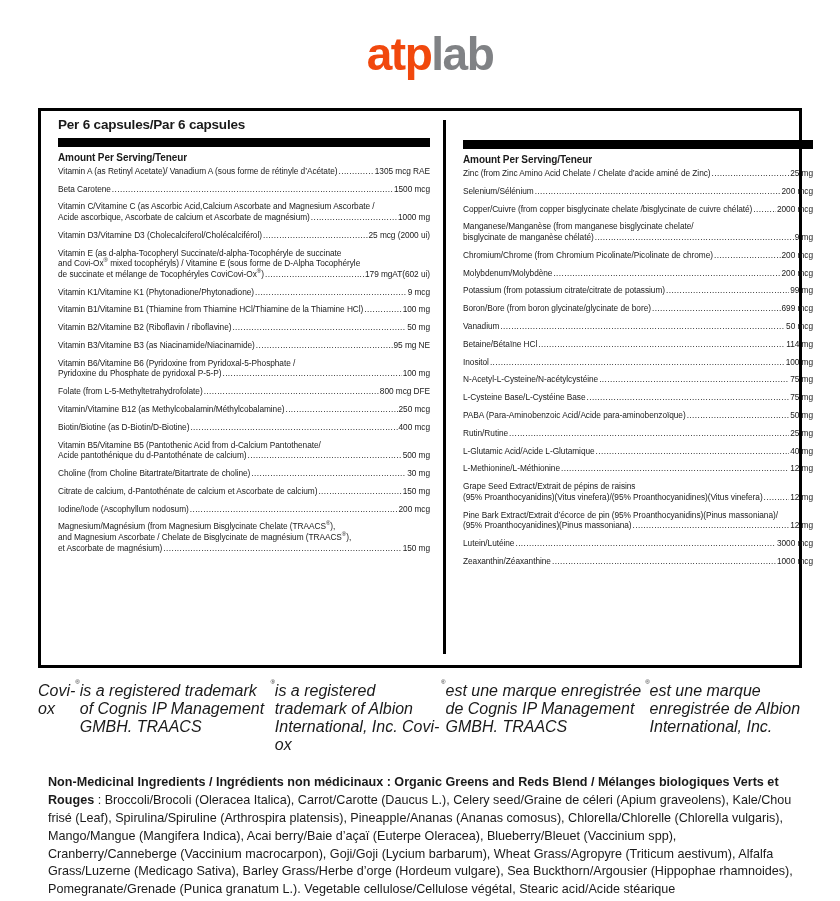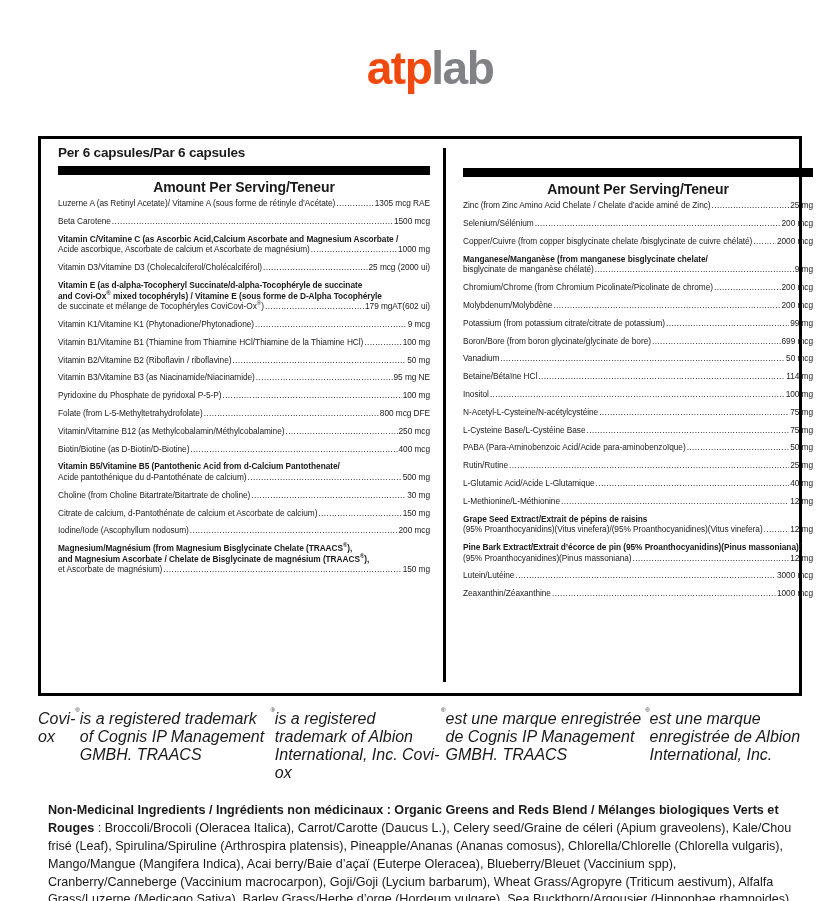--- a/index.html
+++ b/index.html
@@ -8,21 +8,21 @@
     width: 840px;
     height: 901px;
     background: #ffffff;
     font-family: "Liberation Sans", sans-serif;
     color: #1a1a1a;
     overflow: hidden;
   }
 
   
   .logo-wrap {
-    height: 136px;
+    height: 108px;
     display: flex;
     align-items: center;
     justify-content: center;
     padding-left: 20px;
   }
   .logo {
     font-size: 46px;
     font-weight: 700;
     letter-spacing: -1.5px;
     line-height: 1;
@@ -63,37 +63,37 @@
     line-height: 1.1;
   }
   .rule-thick {
     height: 9px;
     background: #000000;
     margin: 1px 0 0 0;
   }
   .rule-thick.spacer-top { margin-top: 22px; }
 
   .amount-header {
-    text-align: center;
-    font-size: 14px;
+    text-align: left;
+    font-size: 10px;
     font-weight: 700;
     letter-spacing: -0.1px;
     padding: 5px 0 3px 0;
     line-height: 1.1;
   }
 
   
   .ing-list { margin: 0; padding: 0; list-style: none; }
   .ing {
     font-size: 8.3px;
     line-height: 1.28;
     margin-bottom: 7.2px;
     letter-spacing: -0.05px;
   }
-  .ing .lead { display: block; font-weight: bold; }
+  .ing .lead { display: block; }
   .ing .tailrow {
     display: flex;
     align-items: baseline;
     width: 100%;
   }
   .ing .nm { white-space: nowrap; }
   .ing .dots {
     flex: 1 1 auto;
     overflow: hidden;
     white-space: nowrap;
@@ -131,21 +131,21 @@
 
 <div class="facts-frame">
 
   <div class="panel panel-left">
     <div class="panel-title">Per 6 capsules/Par 6 capsules</div>
     <div class="rule-thick"></div>
     <div class="amount-header">Amount Per Serving/Teneur</div>
     <ul class="ing-list">
         <li class="ing">
           <span class="tailrow">
-            <span class="nm">Luzerne A (as Retinyl Acetate)/ Vitamine A (sous forme de rétinyle d’Acétate)</span>
+            <span class="nm">Vitamin A (as Retinyl Acetate)/ Vanadium A (sous forme de rétinyle d’Acétate)</span>
             <span class="dots">........................................................................................................................................................................................................</span>
             <span class="amt">1305 mcg RAE</span>
           </span>
         </li>
         <li class="ing">
           <span class="tailrow">
             <span class="nm">Beta Carotene</span>
             <span class="dots">........................................................................................................................................................................................................</span>
             <span class="amt">1500 mcg</span>
           </span>
@@ -196,20 +196,21 @@
           </span>
         </li>
         <li class="ing">
           <span class="tailrow">
             <span class="nm">Vitamin B3/Vitamine B3 (as Niacinamide/Niacinamide)</span>
             <span class="dots">........................................................................................................................................................................................................</span>
             <span class="amt">95 mg NE</span>
           </span>
         </li>
         <li class="ing">
+          <span class="lead">Vitamin B6/Vitamine B6 (Pyridoxine from Pyridoxal-5-Phosphate /</span>
           <span class="tailrow">
             <span class="nm">Pyridoxine du Phosphate de pyridoxal P-5-P)</span>
             <span class="dots">........................................................................................................................................................................................................</span>
             <span class="amt">100 mg</span>
           </span>
         </li>
         <li class="ing">
           <span class="tailrow">
             <span class="nm">Folate (from L-5-Methyltetrahydrofolate)</span>
             <span class="dots">........................................................................................................................................................................................................</span>

